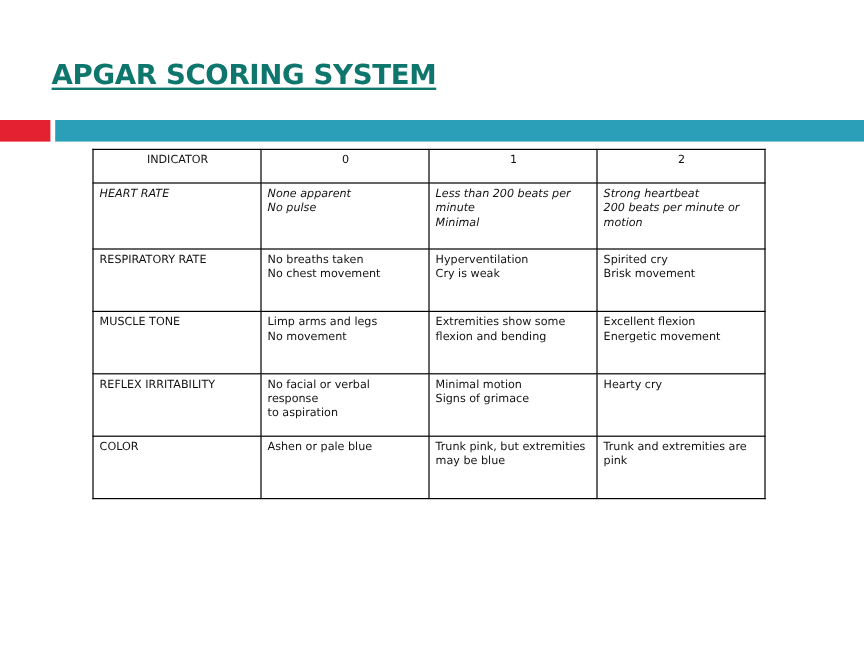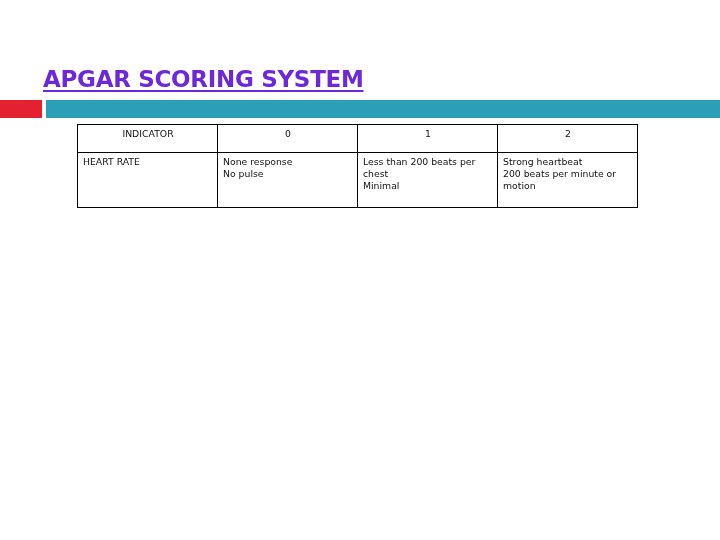--- a/index.html
+++ b/index.html
@@ -1,23 +1,23 @@
 <!DOCTYPE html>
 <html><head>
 <meta charset="utf-8">
 <style>
   html, body { margin: 0; padding: 0; }
   body {
     width: 720px; height: 540px; background: #ffffff; position: relative; overflow: hidden;
     font-family: "DejaVu Sans", sans-serif;
   }
   .title {
-    position: absolute; left: 43px; top: 66px;
+    position: absolute; left: 43px; top: 50px;
     font-family: "DejaVu Sans", sans-serif; font-weight: bold;
-    font-size: 23px; letter-spacing: -0.3px; color: #6d28d9;
+    font-size: 23px; letter-spacing: -0.3px; color: #0f766e;
     text-decoration: underline; text-underline-offset: 3px; text-decoration-thickness: 2px;
     margin: 0;
   }
   .bar-red {
     position: absolute; left: 0; top: 100px; width: 42px; height: 18px; background: #e32131;
   }
   .bar-teal {
     position: absolute; left: 46px; top: 100px; width: 674px; height: 18px; background: #2b9fb8;
   }
   table.apgar {
@@ -25,21 +25,21 @@
     width: 559px; border-collapse: collapse;
     font-family: "DejaVu Sans", sans-serif; font-size: 9.3px; color: #111;
     table-layout: fixed;
   }
   table.apgar td, table.apgar th {
     border: 1px solid #000; vertical-align: top; padding: 3px 4px 1px 5px; line-height: 12px;
     font-weight: normal;
   }
   table.apgar th { text-align: center; height: 23px; }
   table.apgar tr.r td { height: 47px; }
-  table.apgar tr.r-h td { height: 50px; }
+  table.apgar tr.r-h td { height: 50px; font-style: italic; }
   table.apgar col { width: 140px; }
   .cell-line { display: block; }
 </style>
 </head>
 <body>
 
 <h1 class="title">APGAR SCORING SYSTEM</h1>
 <div class="bar-red"></div>
 <div class="bar-teal"></div>
 
@@ -55,28 +55,86 @@
       <th>INDICATOR</th>
       <th>0</th>
       <th>1</th>
       <th>2</th>
     </tr>
   </thead>
   <tbody>
     <tr class="r-h">
       <td>HEART RATE</td>
       <td>
-          <span class="cell-line">None response</span>
+          <span class="cell-line">None apparent</span>
           <span class="cell-line">No pulse</span>
         </td>
       <td>
           <span class="cell-line">Less than 200 beats per</span>
-          <span class="cell-line">chest</span>
+          <span class="cell-line">minute</span>
           <span class="cell-line">Minimal</span>
         </td>
       <td>
           <span class="cell-line">Strong heartbeat</span>
           <span class="cell-line">200 beats per minute or</span>
           <span class="cell-line">motion</span>
         </td>
     </tr>
+    <tr class="r">
+      <td>RESPIRATORY RATE</td>
+      <td>
+          <span class="cell-line">No breaths taken</span>
+          <span class="cell-line">No chest movement</span>
+        </td>
+      <td>
+          <span class="cell-line">Hyperventilation</span>
+          <span class="cell-line">Cry is weak</span>
+        </td>
+      <td>
+          <span class="cell-line">Spirited cry</span>
+          <span class="cell-line">Brisk movement</span>
+        </td>
+    </tr>
+    <tr class="r">
+      <td>MUSCLE TONE</td>
+      <td>
+          <span class="cell-line">Limp arms and legs</span>
+          <span class="cell-line">No movement</span>
+        </td>
+      <td>
+          <span class="cell-line">Extremities show some</span>
+          <span class="cell-line">flexion and bending</span>
+        </td>
+      <td>
+          <span class="cell-line">Excellent flexion</span>
+          <span class="cell-line">Energetic movement</span>
+        </td>
+    </tr>
+    <tr class="r">
+      <td>REFLEX IRRITABILITY</td>
+      <td>
+          <span class="cell-line">No facial or verbal response</span>
+          <span class="cell-line">to aspiration</span>
+        </td>
+      <td>
+          <span class="cell-line">Minimal motion</span>
+          <span class="cell-line">Signs of grimace</span>
+        </td>
+      <td>
+          <span class="cell-line">Hearty cry</span>
+        </td>
+    </tr>
+    <tr class="r">
+      <td>COLOR</td>
+      <td>
+          <span class="cell-line">Ashen or pale blue</span>
+        </td>
+      <td>
+          <span class="cell-line">Trunk pink, but extremities</span>
+          <span class="cell-line">may be blue</span>
+        </td>
+      <td>
+          <span class="cell-line">Trunk and extremities are</span>
+          <span class="cell-line">pink</span>
+        </td>
+    </tr>
   </tbody>
 </table>
 
 </body></html>

